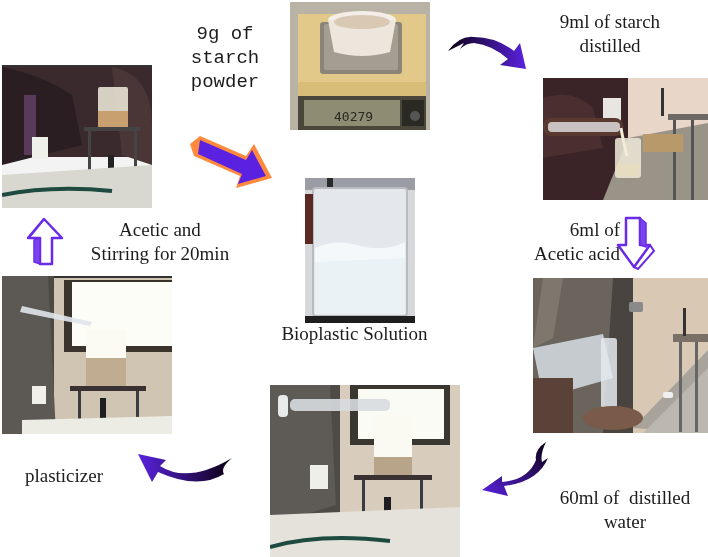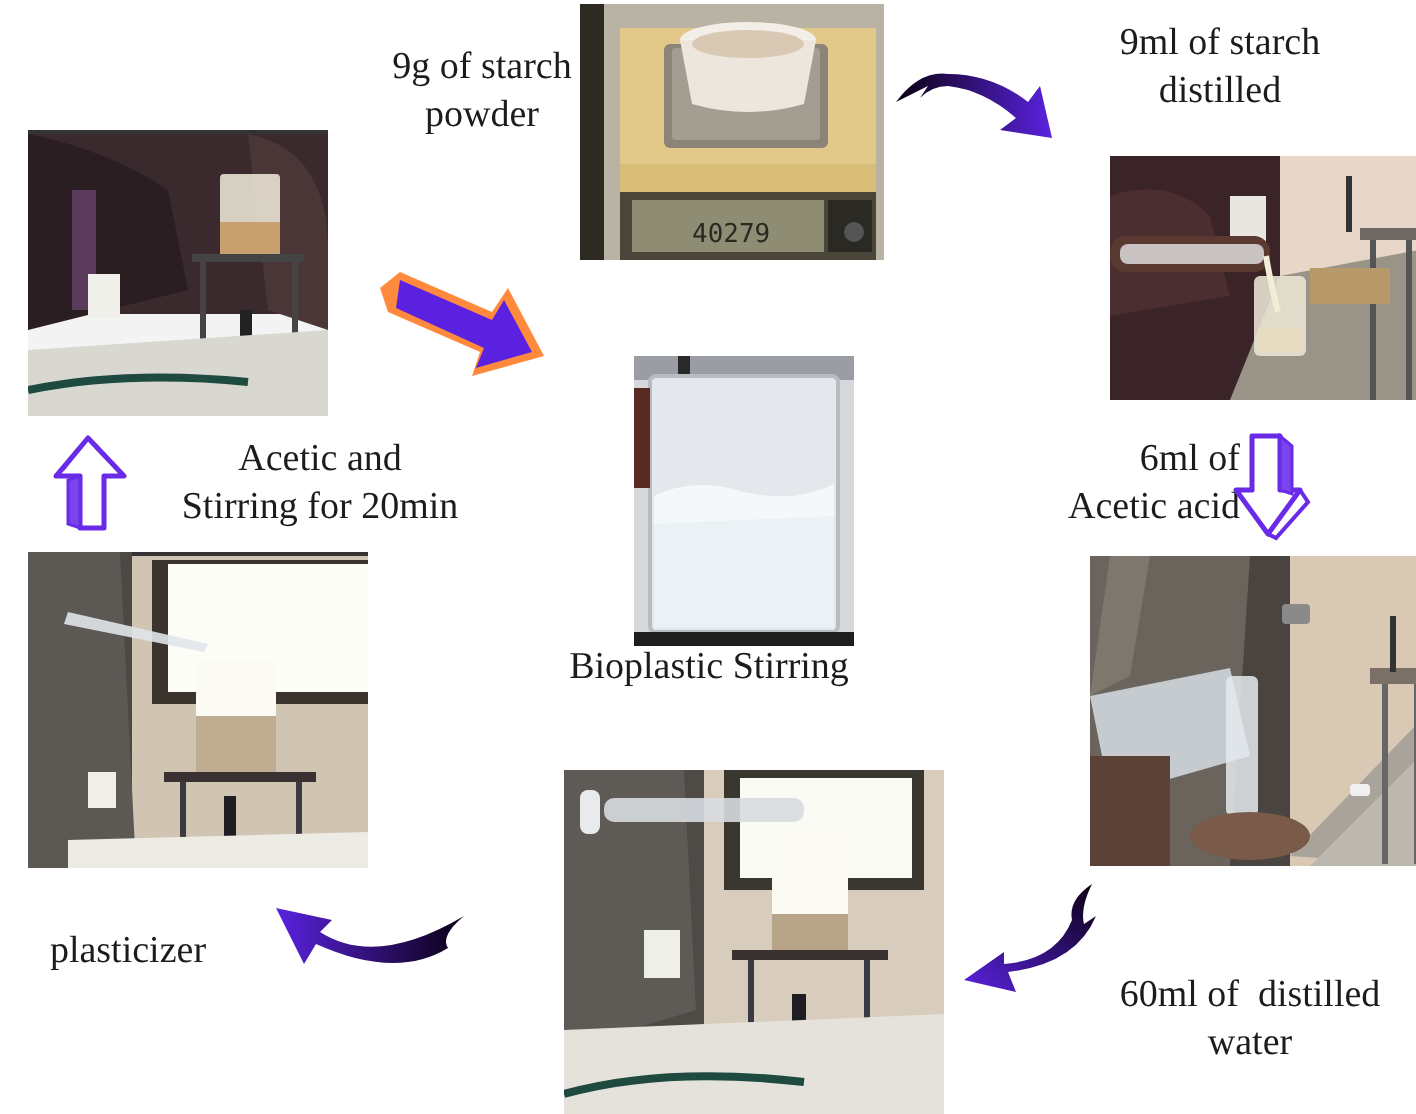--- a/index.html
+++ b/index.html
@@ -1,20 +1,20 @@
 <!DOCTYPE html>
 <html><head>
 <meta charset="utf-8">
 <style>
   html, body { margin:0; padding:0; background:#ffffff; }
   body { width:708px; height:557px; position:relative; overflow:hidden;
          font-family:"Liberation Serif","DejaVu Serif",serif; color:#1a1a1a; }
   .abs { position:absolute; }
   .label { position:absolute; font-size:19px; line-height:24px; text-align:center; color:#1c1c1c; }
-  .photo { position:absolute; overflow:hidden;padding-left:12px; }
+  .photo { position:absolute; overflow:hidden; }
   svg { display:block; }
 </style>
 </head>
 <body>
 
 <div class="photo" style="left:290px;top:2px;width:140px;height:128px;background:#2c2a22;">
   <svg width="140" height="128" viewBox="0 0 140 128">
     <rect x="0" y="0" width="140" height="128" fill="#b9b3a6"></rect>
     <rect x="8" y="12" width="128" height="80" fill="#e2c98a"></rect>
     <rect x="8" y="80" width="128" height="14" fill="#d8bd78"></rect>
@@ -24,21 +24,21 @@
     <path d="M38 18 L44 50 Q72 58 100 50 L106 18 Z" fill="#ece6dc"></path>
     <ellipse cx="72" cy="20" rx="28" ry="7" fill="#d9c8b4"></ellipse>
     <rect x="8" y="94" width="128" height="34" fill="#4a463a"></rect>
     <rect x="14" y="98" width="96" height="26" fill="#8f8c74"></rect>
     <rect x="112" y="98" width="22" height="26" fill="#2a2924"></rect>
     <circle cx="125" cy="114" r="5" fill="#555"></circle>
     <text x="44" y="119" font-family="'DejaVu Sans Mono',monospace" font-size="13" fill="#2a2a22">40279</text>
   </svg>
 </div>
 
-<div class="label" style="left:176px;top:22px;width:130px;">
+<div class="label" style="left:160px;top:22px;width:130px;font-family:Liberation Mono, monospace;">
   <div>9g of starch</div>
   <div>powder</div>
 </div>
 
 <div class="abs" style="left:440px;top:25px;width:100px;height:50px;">
   <svg width="100" height="50" viewBox="0 0 100 50">
     <defs>
       <linearGradient id="g1" x1="0" y1="0" x2="1" y2="0">
         <stop offset="0" stop-color="#0a0010"></stop>
         <stop offset="1" stop-color="#5a22e0"></stop>
@@ -119,21 +119,21 @@
     <rect x="0" y="0" width="110" height="12" fill="#9a9ea4"></rect>
     <rect x="22" y="0" width="6" height="14" fill="#2a2a2a"></rect>
     <rect x="8" y="10" width="94" height="128" rx="3" fill="#e4e8ec" stroke="#b8bcc0" stroke-width="2"></rect>
     <rect x="10" y="70" width="90" height="66" fill="#eaf2f6"></rect>
     <path d="M10 70 Q30 60 55 68 Q80 74 100 64 L100 80 L10 84 Z" fill="#f4f8fa"></path>
     <rect x="0" y="138" width="110" height="7" fill="#1e1e1e"></rect>
     <rect x="0" y="16" width="8" height="50" fill="#5a2a22"></rect>
   </svg>
 </div>
 
-<div class="label" style="left:262px;top:322px;width:185px;">Bioplastic Stirring</div>
+<div class="label" style="left:262px;top:322px;width:185px;">Bioplastic Solution</div>
 
 <div class="label" style="left:500px;top:218px;width:120px;text-align:right;">
   <div>6ml of</div>
   <div>Acetic acid</div>
 </div>
 
 <div class="abs" style="left:614px;top:215px;width:44px;height:56px;">
   <svg width="44" height="56" viewBox="0 0 44 56">
     <path d="M12 3 L26 3 L26 30 L36 30 L20 52 L4 30 L12 30 Z" fill="#fff" stroke="#6a2be8" stroke-width="2.5" stroke-linejoin="round"></path>
     <path d="M26 3 L32 8 L32 32 L26 30 Z" fill="#7a44ec" stroke="#6a2be8" stroke-width="1.5"></path>

